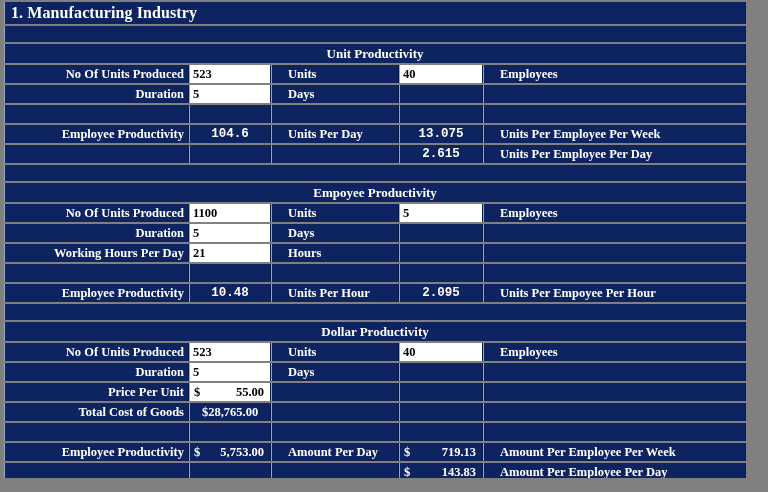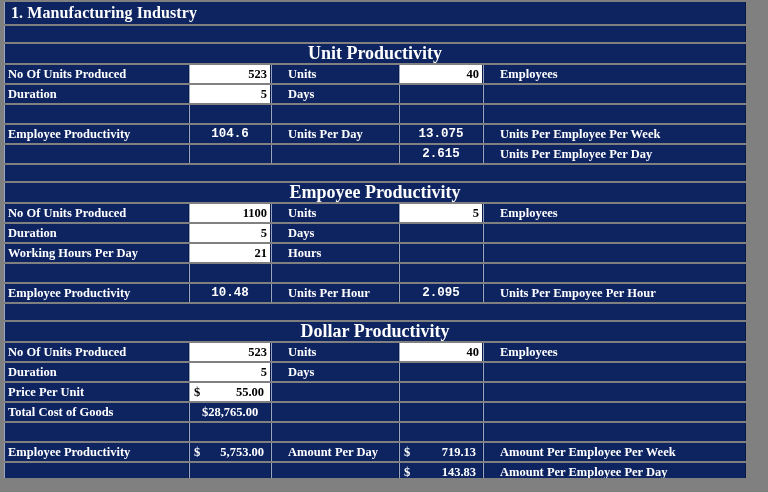--- a/index.html
+++ b/index.html
@@ -67,36 +67,36 @@
     background: #0d2460;
   }
   tr.spacer td {
     height: 16px;
     line-height: 16px;
   }
 
   
   td.section {
     text-align: center;
-    font-size: 18px;
+    font-size: 13px;
     height: 19px;
     line-height: 19px;
   }
 
   
   td.label {
-    text-align: left;
+    text-align: right;
     padding-right: 4px;
   }
 
   
   td.input {
     background: #ffffff;
     color: #000000;
-    text-align: right;
+    text-align: left;
   }
 
   
   td.calc {
     background: #0d2460;
     color: #ffffff;
     text-align: center;
     font-family: Liberation Mono, monospace;
   }
 

